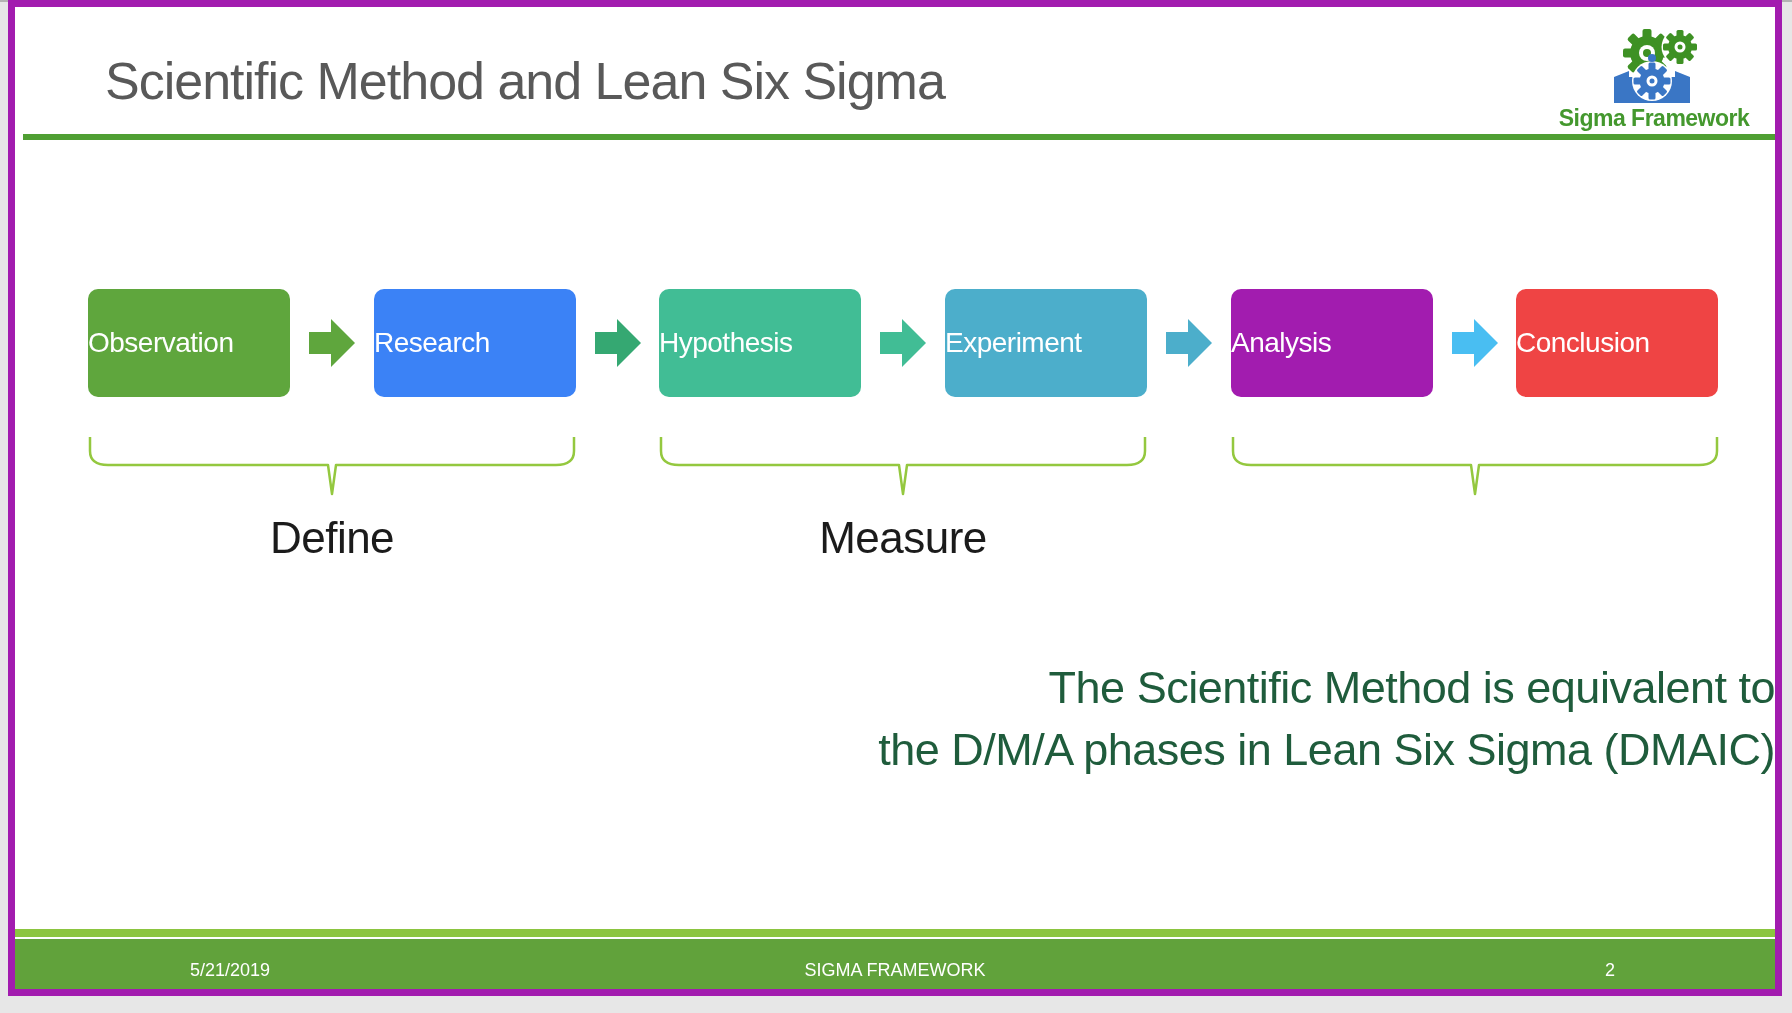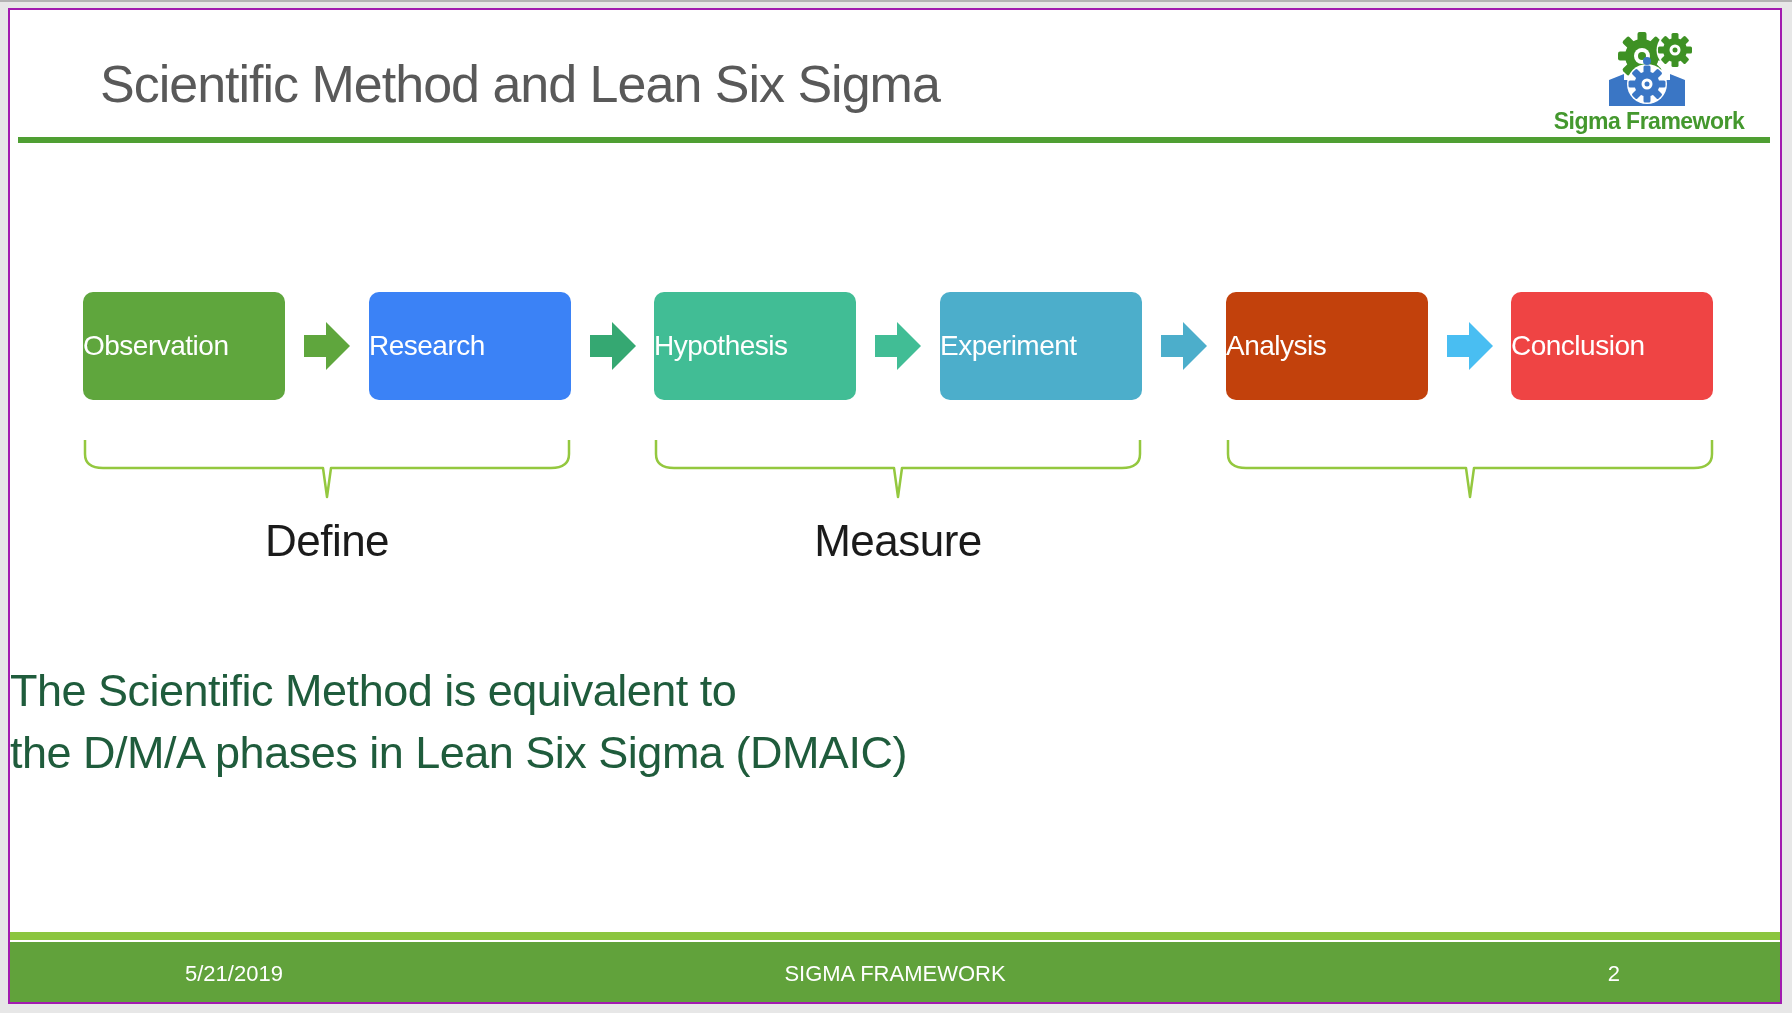--- a/index.html
+++ b/index.html
@@ -2,22 +2,22 @@
 <html><head>
 <meta charset="utf-8">
 <style>
   html,body{margin:0;padding:0;}
   body{
     width:1792px;height:1013px;position:relative;overflow:hidden;
     background:#e7e7e7;font-family:"Liberation Sans",sans-serif;
   }
   .top-edge{position:absolute;left:0;top:0;width:100%;height:2px;background:#b3b3b3;}
   .slide{
-    position:absolute;left:8px;top:8px;width:1774px;height:996px;
-    background:#ffffff;border:2px solid #a21caf;box-sizing:border-box;overflow:hidden;
+    position:absolute;left:8px;top:0;width:1774px;height:996px;
+    background:#ffffff;border:7px solid #a21caf;box-sizing:border-box;overflow:hidden;
   }
   .title{
     position:absolute;left:90px;top:44px;font-size:52px;letter-spacing:-1px;
     color:#595959;white-space:nowrap;font-weight:400;
   }
   .accent-line{position:absolute;left:8px;top:127px;width:1752px;height:6px;}
   .logo{position:absolute;left:1524px;top:20px;width:230px;text-align:center;}
   .logo svg{display:block;}
   .logo-text{font-size:23px;font-weight:bold;letter-spacing:-0.5px;white-space:nowrap;}
   .step{
@@ -25,26 +25,26 @@
     display:flex;align-items:center;justify-content:flex-start;
   }
   .step span{color:#ffffff;font-size:28px;letter-spacing:-0.5px;}
   .arrow{position:absolute;top:312px;width:46px;height:48px;}
   .brace{position:absolute;top:430px;width:488px;height:62px;}
   .phase{
     position:absolute;top:506px;width:300px;text-align:center;
     font-size:44px;color:#1b1b1b;letter-spacing:-0.5px;
   }
   .message{
-    position:absolute;left:0;top:650px;width:100%;text-align:left;
+    position:absolute;left:0;top:650px;width:100%;text-align:right;
     font-size:45px;line-height:62px;letter-spacing:-0.5px;
   }
   .footer-stripe{position:absolute;left:0;top:922px;width:100%;height:8px;}
   .footer-bar{position:absolute;left:0;top:932px;width:100%;height:63px;}
-  .footer-bar span{position:absolute;top:0;line-height:63px;color:#ffffff;font-size:22px;}
+  .footer-bar span{position:absolute;top:0;line-height:63px;color:#ffffff;font-size:18px;}
   .f-date{left:175px;}
   .f-center{left:0;width:100%;text-align:center;}
   .f-page{right:160px;}
 </style>
 </head>
 <body>
 
 <div class="top-edge"></div>
 
 <div class="slide">
@@ -110,21 +110,21 @@
     </div>
   <div class="step" style="left: 359px; background-color: #3b82f6;">
       <span>Research</span>
     </div>
   <div class="step" style="left: 644px; background-color: rgb(65, 189, 149);">
       <span>Hypothesis</span>
     </div>
   <div class="step" style="left: 930px; background-color: rgb(76, 174, 203);">
       <span>Experiment</span>
     </div>
-  <div class="step" style="left: 1216px; background-color: #c2410c;">
+  <div class="step" style="left: 1216px; background-color: #a21caf;">
       <span>Analysis</span>
     </div>
   <div class="step" style="left: 1501px; background-color: #ef4444;">
       <span>Conclusion</span>
     </div>
 
   <svg class="arrow" style="left:294px" viewBox="0 0 46 48">
       <polygon points="0,13 22,13 22,0 46,24 22,48 22,35 0,35" fill="#5fa63d"></polygon>
     </svg>
   <svg class="arrow" style="left:580px" viewBox="0 0 46 48">

